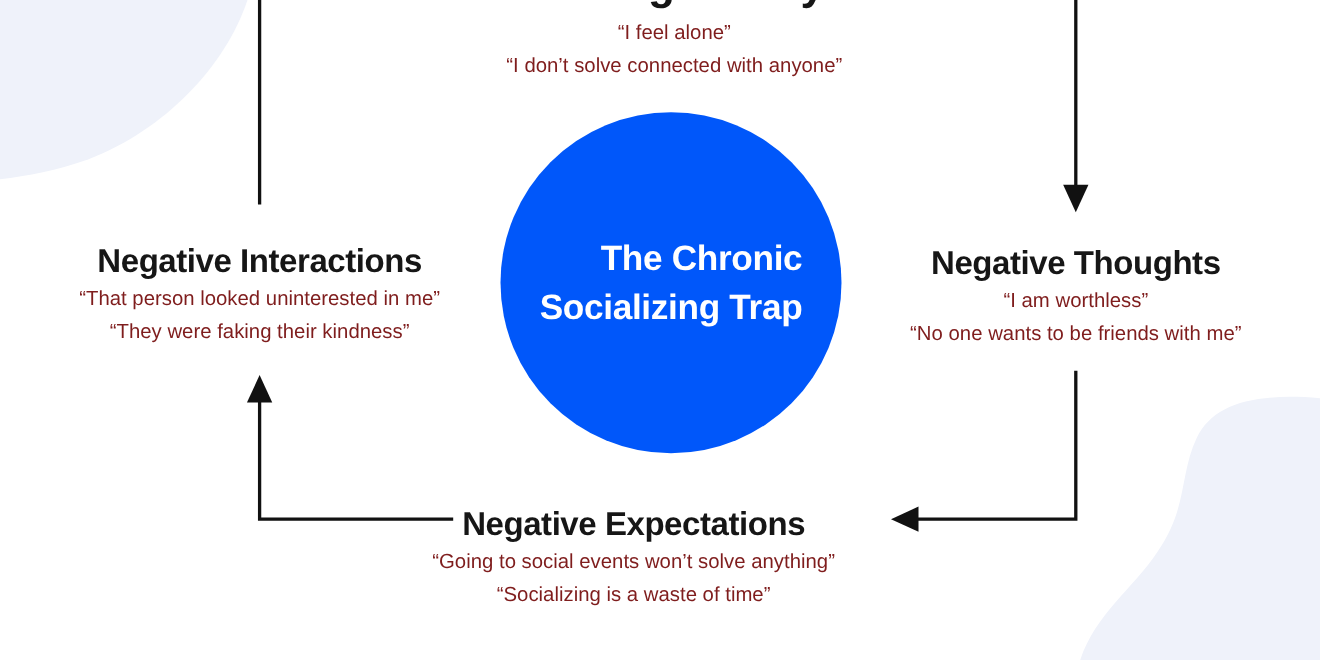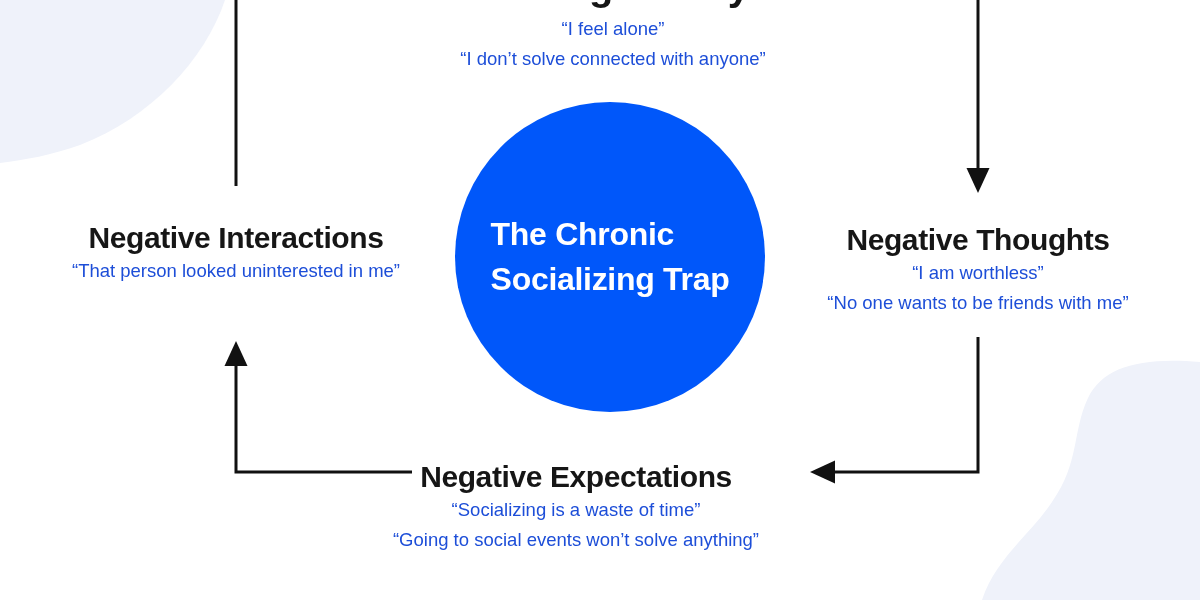--- a/index.html
+++ b/index.html
@@ -31,21 +31,21 @@
     font-size: 30px;
     font-weight: 700;
     color: #161616;
     letter-spacing: -0.4px;
     line-height: 36px;
   }
 
   .quote {
     font-size: 18.5px;
     font-weight: 400;
-    color: #1d4ed8;
+    color: #7f1d1d;
     line-height: 30px;
   }
 
   
   .top-title {
     position: absolute;
     left: 613px;
     top: -34px;
     transform: translateX(-50%);
     font-size: 40px;
@@ -62,21 +62,21 @@
   .node-left .quote:first-of-type,
   .node-right .quote:first-of-type { margin-top: 1px; }
   .node-bottom .quote:first-of-type { margin-top: 2px; }
 
   
   .circle-label {
     position: absolute;
     left: 610px;
     top: 257px;
     transform: translate(-50%, -50%);
-    text-align: left;
+    text-align: right;
     color: #ffffff;
     font-size: 32px;
     font-weight: 700;
     letter-spacing: -0.3px;
     line-height: 45px;
     white-space: nowrap;
   }
 </style>
 </head>
 <body>
@@ -117,27 +117,28 @@
 
   <div class="top-title">Feeling Lonely</div>
   <div class="node node-top">
     <div class="quote">“I feel alone”</div>
     <div class="quote">“I don’t solve connected with anyone”</div>
   </div>
 
   <div class="node node-left">
     <div class="node-title">Negative Interactions</div>
     <div class="quote">“That person looked uninterested in me”</div>
+    <div class="quote">“They were faking their kindness”</div>
   </div>
 
   <div class="node node-right">
     <div class="node-title">Negative Thoughts</div>
     <div class="quote">“I am worthless”</div>
     <div class="quote">“No one wants to be friends with me”</div>
   </div>
 
   <div class="node node-bottom">
     <div class="node-title">Negative Expectations</div>
+    <div class="quote">“Going to social events won’t solve anything”</div>
     <div class="quote">“Socializing is a waste of time”</div>
-    <div class="quote">“Going to social events won’t solve anything”</div>
   </div>
 
 </div>
 
 </body></html>

